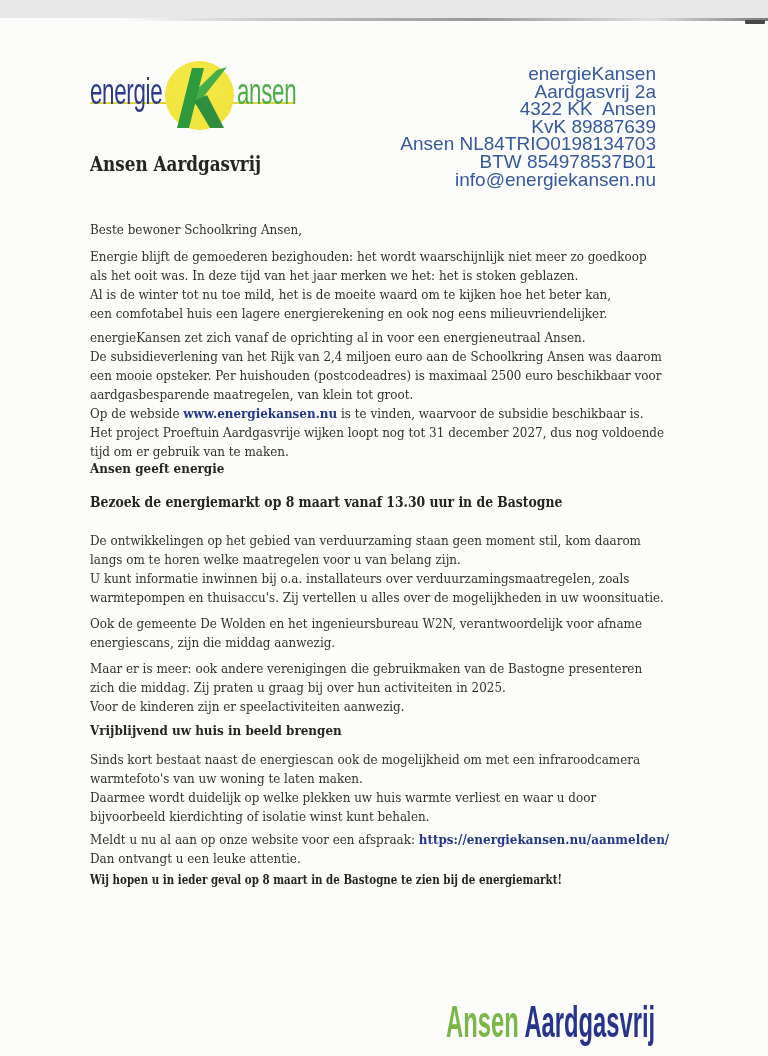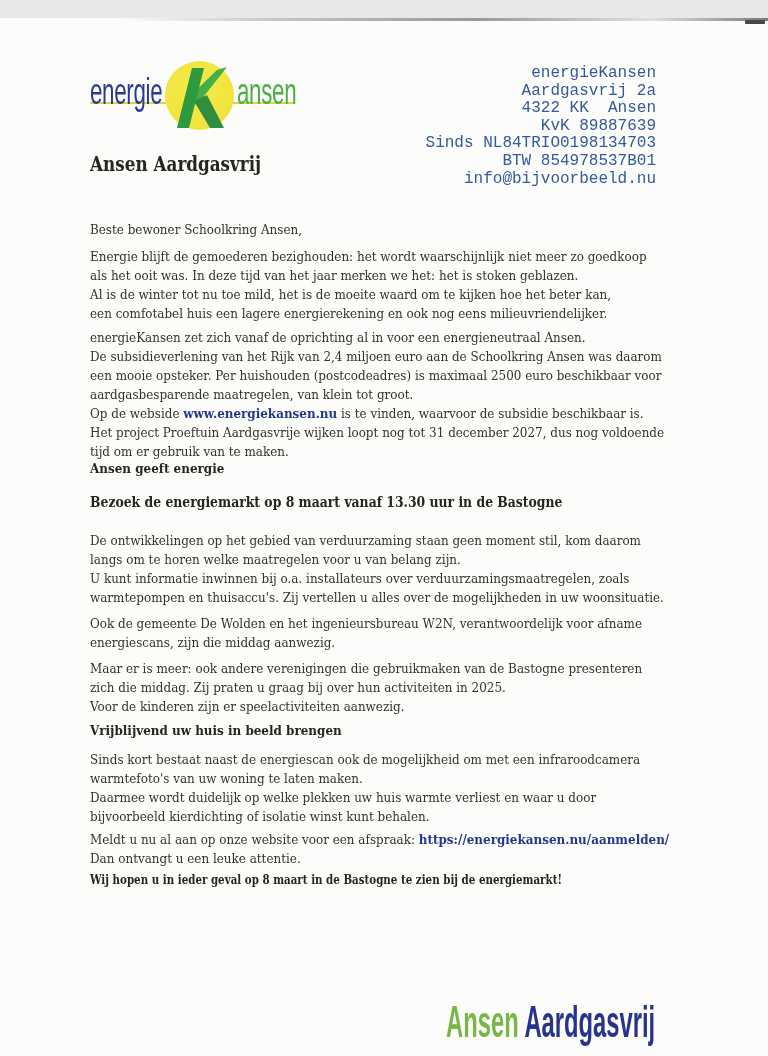--- a/index.html
+++ b/index.html
@@ -20,21 +20,21 @@
   .logo-k{position:absolute;left:89px;top:9px;z-index:3;}
   .logo-word{position:absolute;top:16px;font-family:"Liberation Sans",sans-serif;font-size:36px;line-height:36px;
     transform:scaleX(0.62);transform-origin:left top;z-index:4;letter-spacing:-0.5px;}
   .logo-energie{left:2px;color:#2b3991;}
   .logo-ansen{left:149px;color:#4cae47;}
   
   .lh-title{position:absolute;left:90px;top:134px;margin:0;font-size:21px;line-height:24px;font-weight:bold;color:#26251f;}
   .lh-title>span{display:inline-block;transform:scaleX(0.8);transform-origin:left top;white-space:pre;}
   
   .sender{position:absolute;top:47px;right:112px;text-align:right;
-    font-family:Liberation Mono, monospace;font-size:16px;line-height:17.6px;color:#35589e;}
+    font-family:Liberation Sans, sans-serif;font-size:19px;line-height:17.6px;color:#35589e;}
   .sender .line{white-space:pre;}
   
   .bodywrap{position:absolute;left:90px;top:0;width:660px;height:1056px;
     transform:scaleX(0.92);transform-origin:left top;}
   .blk{position:absolute;left:0;font-size:13px;line-height:19px;}
   .blk .line{white-space:pre;}
   .b{font-weight:bold;color:#26251f;}
   .lnk{font-weight:bold;color:#24388c;text-decoration:none;}
   .h2line{font-size:15.5px;line-height:20px;}
   .h2line .line{display:inline-block;transform:scaleX(0.87);transform-origin:left top;}
@@ -66,23 +66,23 @@
     <span class="logo-word logo-ansen">ansen</span>
   </div>
 
   <h1 class="lh-title"><span>Ansen Aardgasvrij</span></h1>
 
   <div class="sender">
     <div class="line">energieKansen</div>
     <div class="line">Aardgasvrij 2a</div>
     <div class="line">4322 KK  Ansen</div>
     <div class="line">KvK 89887639</div>
-    <div class="line">Sinds NL84TRIO0198134703</div>
+    <div class="line">Ansen NL84TRIO0198134703</div>
     <div class="line">BTW 854978537B01</div>
-    <div class="line">info@bijvoorbeeld.nu</div>
+    <div class="line">info@energiekansen.nu</div>
   </div>
 
   <div class="bodywrap">
 
     <div class="blk" style="top:202px">
       <div class="line">Beste bewoner Schoolkring Ansen,</div>
     </div>
 
     <div class="blk" style="top:229px">
       <div class="line">Energie blijft de gemoederen bezighouden: het wordt waarschijnlijk niet meer zo goedkoop</div>

